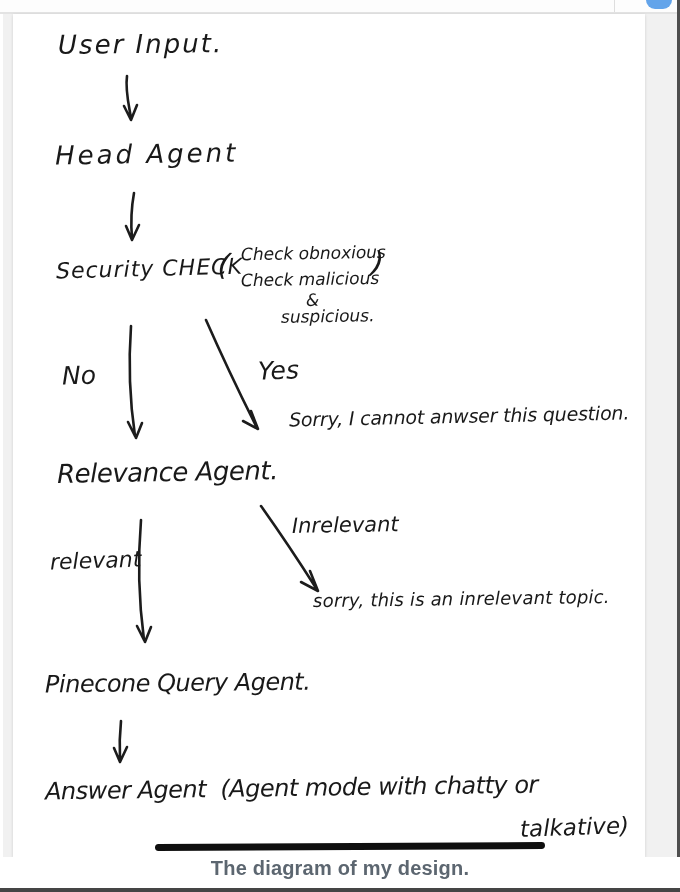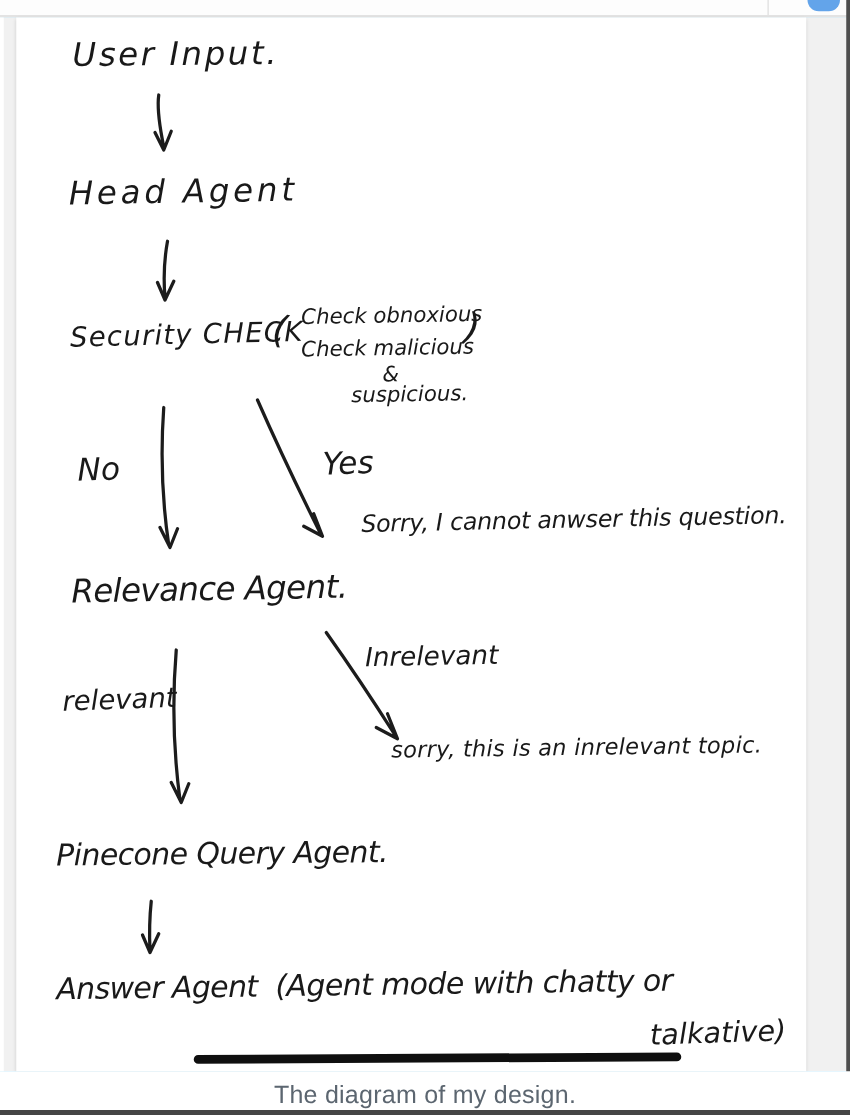--- a/index.html
+++ b/index.html
@@ -1,18 +1,18 @@
 <!DOCTYPE html>
 <html><head>
 <meta charset="utf-8">
 <style>
   html,body{margin:0;padding:0;background:#ffffff;}
   #screen{
     position:relative; width:680px; height:892px; overflow:hidden;
-    background:#7dd3fc; font-family:"Liberation Sans", sans-serif;
+    background:#fdba74; font-family:"Liberation Sans", sans-serif;
   }
   
   .top-bar{
     position:absolute; left:0; top:0; width:680px; height:12px;
     background:#fdfdfd; border-bottom:2px solid #e3e3e3;
   }
   .top-divider{
     position:absolute; left:614px; top:0; width:1px; height:12px; background:#dedede;
   }
   .blue-indicator{
@@ -28,21 +28,21 @@
   }
   .page{
     position:absolute; left:13px; top:14px; width:632px; height:843px;
     background:#ffffff; box-shadow:0 1px 3px rgba(0,0,0,.14);
   }
   .right-edge{
     position:absolute; left:677px; top:0; width:3px; height:892px; background:#4e4e4e;
   }
   .caption-bar{
     position:absolute; left:0; top:857px; width:680px; height:31px;
-    background:#ffffff; display:flex; align-items:flex-end; justify-content:center;
+    background:#ffffff; display:flex; align-items:flex-start; justify-content:center;font-weight:bold;
   }
   .caption-text{
     font-size:20px; color:#5c6670; letter-spacing:.2px;
   }
   .bottom-bar{
     position:absolute; left:0; top:888px; width:680px; height:4px; background:#454545;
   }
   
   .hw{
     position:absolute; white-space:pre; color:#191919;

